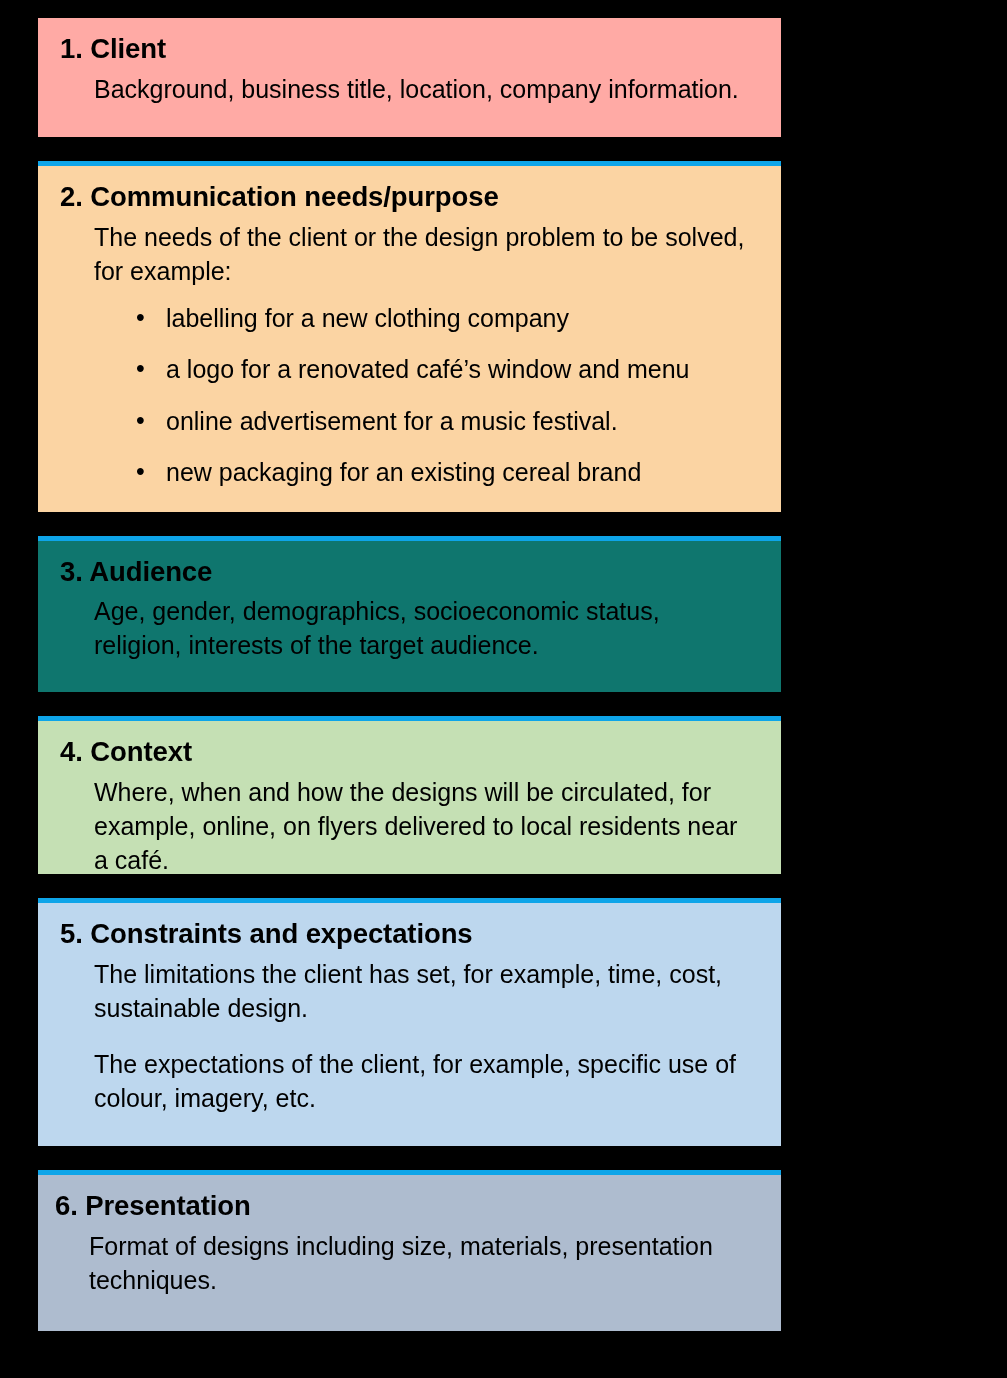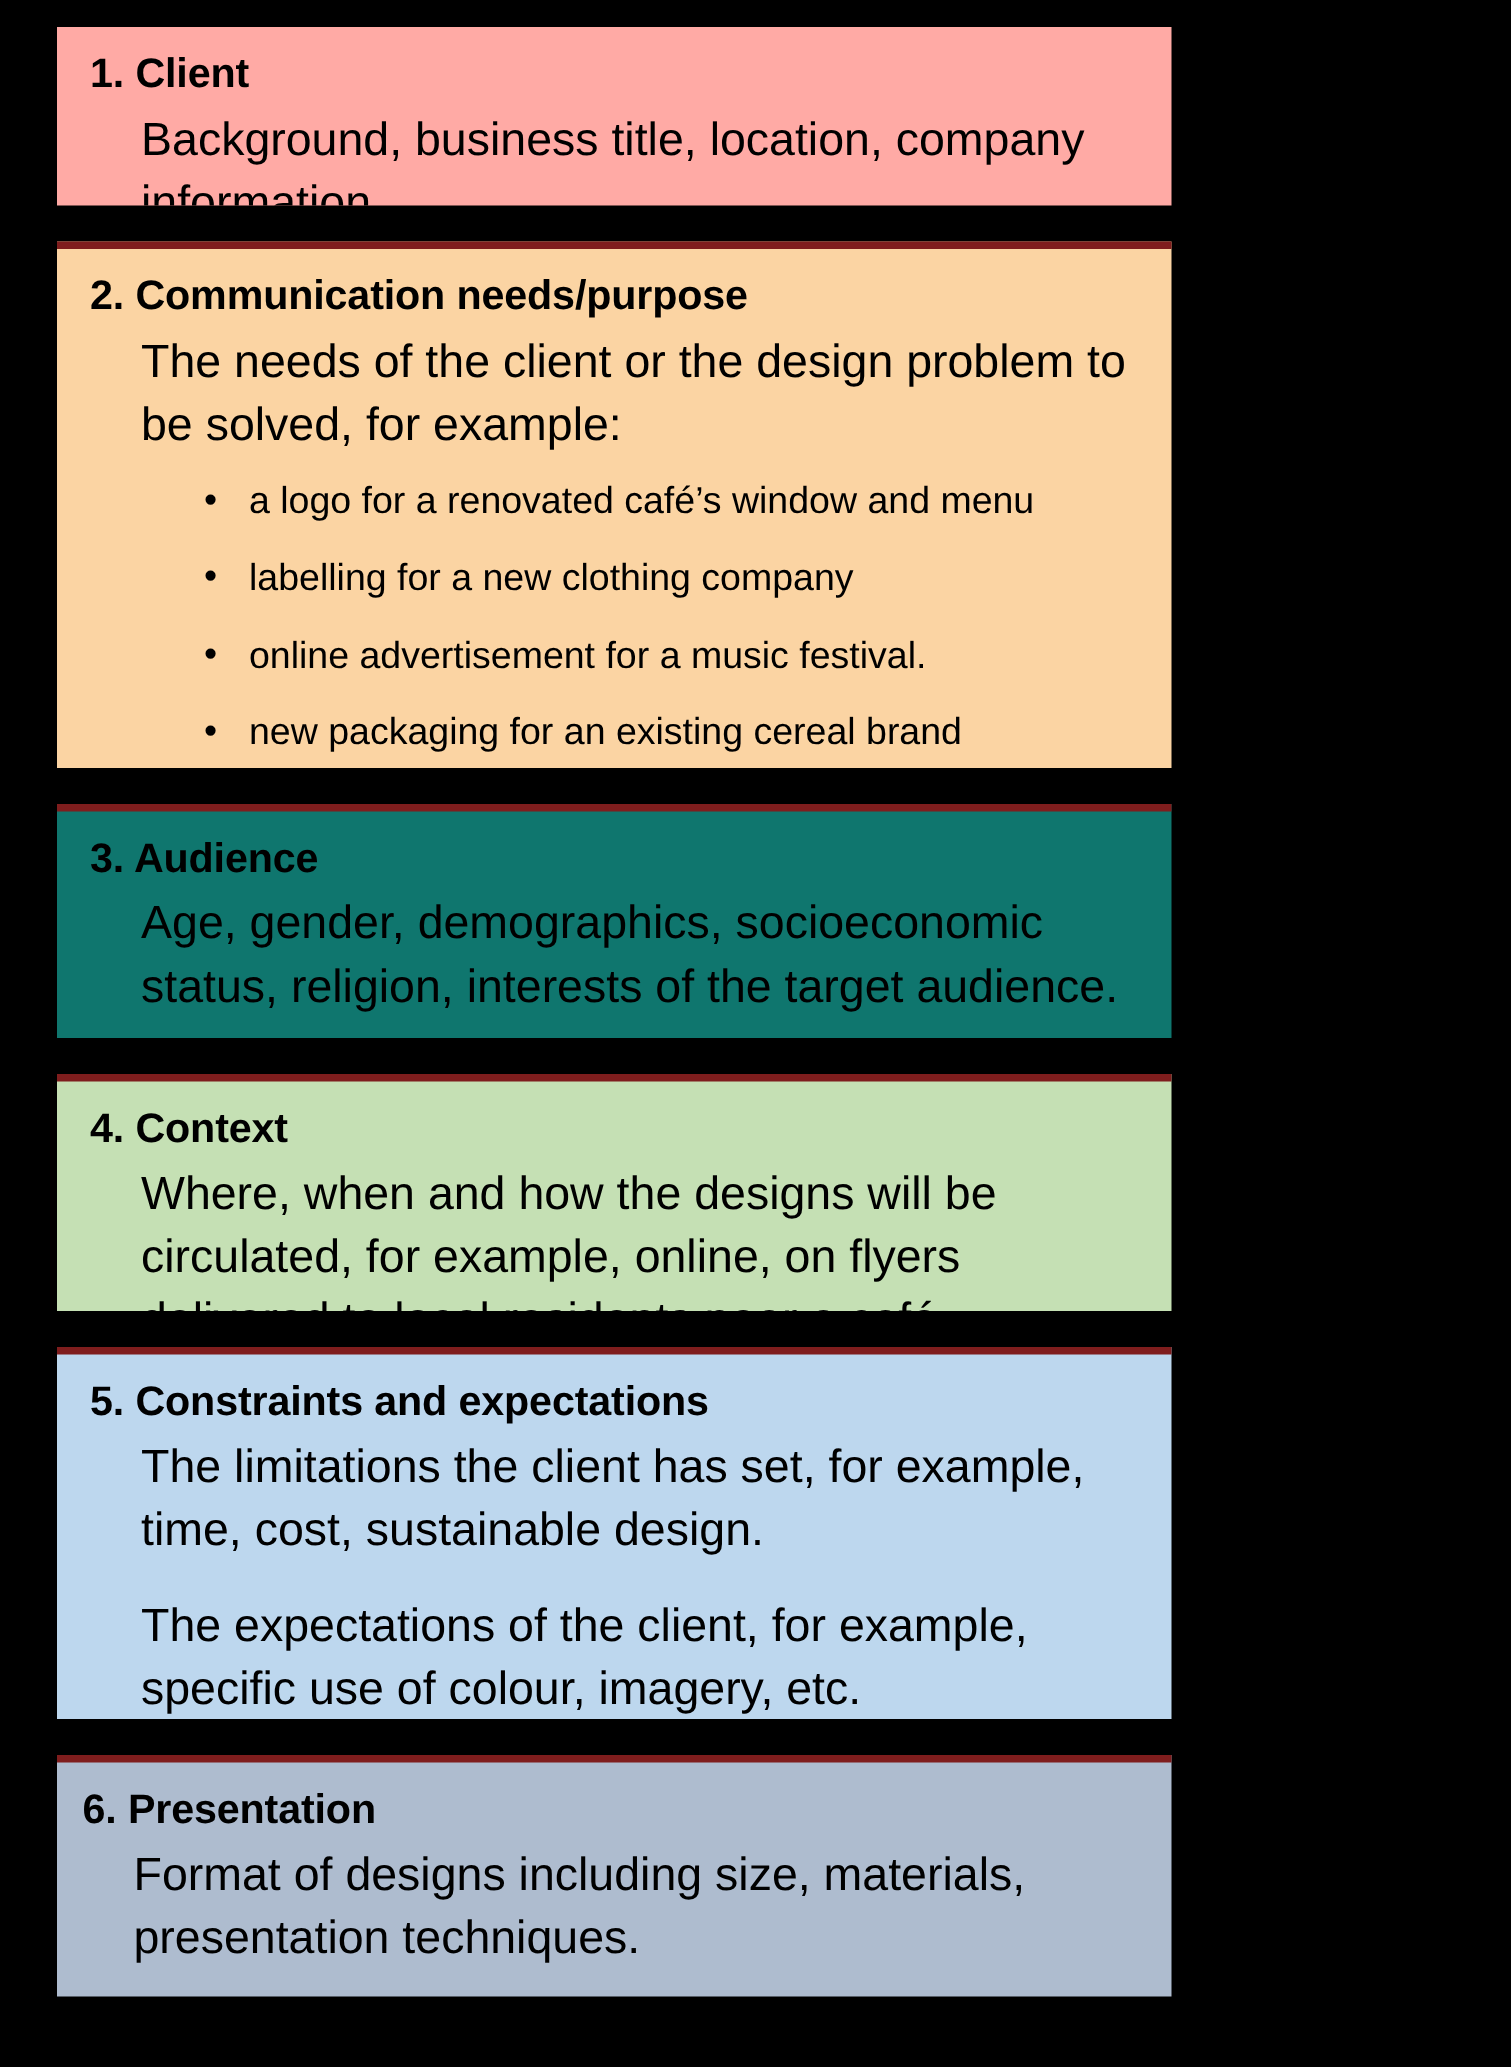--- a/index.html
+++ b/index.html
@@ -26,35 +26,35 @@
   }
 
   .brief-section {
     box-sizing: border-box;
     width: 100%;
     padding: 14px 22px 14px 20px;
     color: #000000;
     overflow: hidden;
   }
   .brief-section + .brief-section {
-    border-top: 5px solid #7f1d1d;
+    border-top: 5px solid #0ea5e9;
     margin-top: 24px;
   }
 
   .section-heading {
     font-size: 27.5px;
     font-weight: bold;
     line-height: 1.22;
     letter-spacing: -0.1px;
     margin: 0 0 6px 0;
     padding-left: 2px;
   }
 
   .section-body {
-    font-size: 31px;
+    font-size: 25px;
     line-height: 1.36;
     margin: 0;
     padding-left: 36px;
     padding-right: 6px;
   }
   .section-body + .section-body {
     margin-top: 22px;
   }
 
   .bullet-list {
@@ -102,22 +102,22 @@
 
   <section class="brief-section band-client">
     <h2 class="section-heading">1. Client</h2>
     <p class="section-body">Background, business title, location, company information.</p>
   </section>
 
   <section class="brief-section band-needs">
     <h2 class="section-heading">2. Communication needs/purpose</h2>
     <p class="section-body">The needs of the client or the design problem to be solved, for example:</p>
     <ul class="bullet-list">
+      <li>labelling for a new clothing company</li>
       <li>a logo for a renovated café’s window and menu</li>
-      <li>labelling for a new clothing company</li>
       <li>online advertisement for a music festival.</li>
       <li>new packaging for an existing cereal brand</li>
     </ul>
   </section>
 
   <section class="brief-section band-audience">
     <h2 class="section-heading">3. Audience</h2>
     <p class="section-body">Age, gender, demographics, socioeconomic status, religion, interests of the target audience.</p>
   </section>
 

